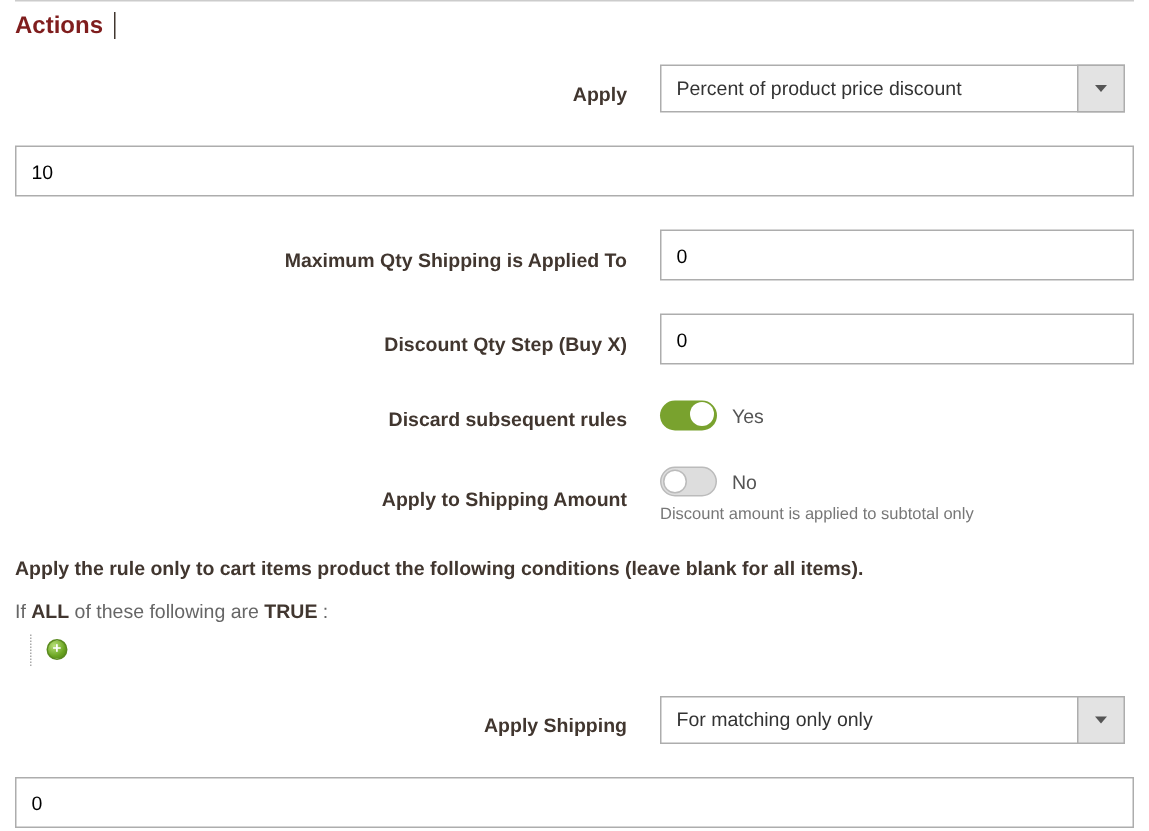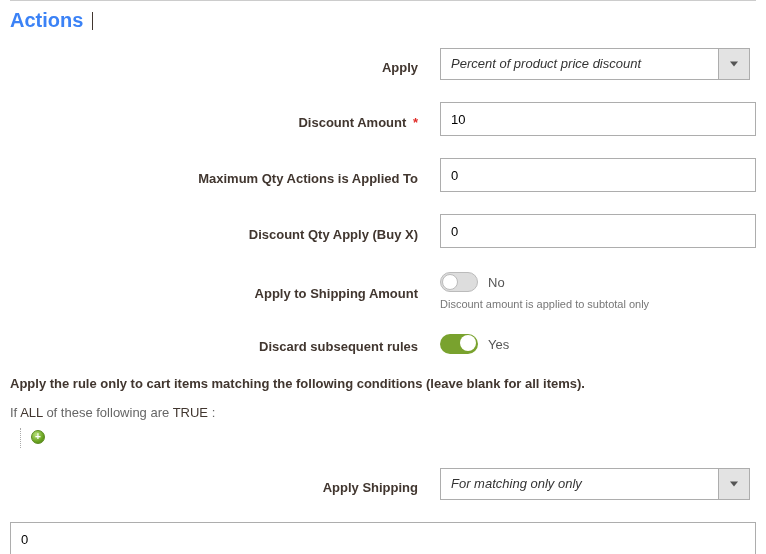--- a/index.html
+++ b/index.html
@@ -9,23 +9,23 @@
       color: #41362f;
       background: #fff;
       width: 766px;
     }
     .hr-top {
       border: none;
       border-top: 1px solid #ccc;
       margin: 0 10px;
     }
     .section-title {
-      font-size: 20px;
+      font-size: 16px;
       font-weight: 600;
-      color: #3b82f6;
+      color: #7f1d1d;
       padding: 8px 10px 16px 10px;
       position: relative;
     }
     .cursor {
       display: inline-block;
       width: 1px;
       height: 18px;
       background: #41362f;
       vertical-align: middle;
       margin-left: 3px;
@@ -65,21 +65,20 @@
     }
     .select-display {
       border: 1px solid #adadad;
       background: #fff;
       height: 32px;
       line-height: 30px;
       padding: 0 18px 0 10px;
       font-size: 13px;
       color: #333;
       cursor: pointer;
-      font-style: italic;
     }
     .select-btn {
       position: absolute;
       right: 0;
       top: 0;
       width: 32px;
       height: 32px;
       background: #e3e3e3;
       border: 1px solid #adadad;
       display: flex;
@@ -154,21 +153,21 @@
       color: #41362f;
       margin: 6px 0 14px 0;
     }
     .conditions-text {
       font-size: 13px;
       color: #666;
       margin-bottom: 8px;
     }
     .conditions-text .bold {
       color: #41362f;
-      font-weight: 400;
+      font-weight: 700;
     }
     .cond-tree {
       border-left: 1px dotted #aaa;
       margin-left: 10px;
       padding-left: 10px;
       padding-bottom: 4px;
       margin-bottom: 20px;
     }
     .add-cond {
       width: 14px;
@@ -208,69 +207,65 @@
         <div class="select-btn">
           <svg viewBox="0 0 10 6">
               <path d="M0 0 L10 0 L5 6 Z"></path>
             </svg>
         </div>
       </div>
     </div>
   </div>
 
   <div class="field-row">
-    <div class="field-label">
-      <span>Discount Amount</span>
-      <span class="req">*</span>
-    </div>
     <div class="field-control">
       <input type="text" class="text-input text-input-full" value="10" style="">
     </div>
   </div>
 
   <div class="field-row">
-    <div class="field-label">Maximum Qty Actions is Applied To</div>
+    <div class="field-label">Maximum Qty Shipping is Applied To</div>
     <div class="field-control">
       <input type="text" class="text-input text-input-full" value="0" style="">
     </div>
   </div>
 
   <div class="field-row">
-    <div class="field-label">Discount Qty Apply (Buy X)</div>
+    <div class="field-label">Discount Qty Step (Buy X)</div>
     <div class="field-control">
       <input type="text" class="text-input text-input-full" value="0" style="">
+    </div>
+  </div>
+
+  <div class="field-row">
+    <div class="field-label">Discard subsequent rules</div>
+    <div class="field-control">
+      <div class="toggle-row">
+        <div class="toggle on">
+          <div class="knob"></div>
+        </div>
+        <span class="toggle-label">Yes</span>
+      </div>
     </div>
   </div>
 
   <div class="field-row">
     <div class="field-label">Apply to Shipping Amount</div>
     <div class="field-control">
       <div class="toggle-row">
         <div class="toggle off">
           <div class="knob"></div>
         </div>
         <span class="toggle-label">No</span>
       </div>
       <div class="hint">Discount amount is applied to subtotal only</div>
     </div>
   </div>
 
-  <div class="field-row">
-    <div class="field-label">Discard subsequent rules</div>
-    <div class="field-control">
-      <div class="toggle-row">
-        <div class="toggle on">
-          <div class="knob"></div>
-        </div>
-        <span class="toggle-label">Yes</span>
-      </div>
-    </div>
-  </div>
-
-  <div class="conditions-intro">Apply the rule only to cart items matching the following conditions (leave blank for all items).</div>
+  <div class="conditions-intro">Apply the rule only to cart items product the following conditions (leave blank for all items).</div>
   <div class="conditions-text">
     <span>If </span><span class="bold">ALL</span><span>  of these following are </span><span class="bold">TRUE</span><span> :</span>
   </div>
   <div class="cond-tree">
     <div class="add-cond">
       <span>+</span>
     </div>
   </div>
 
   <div class="field-row">

